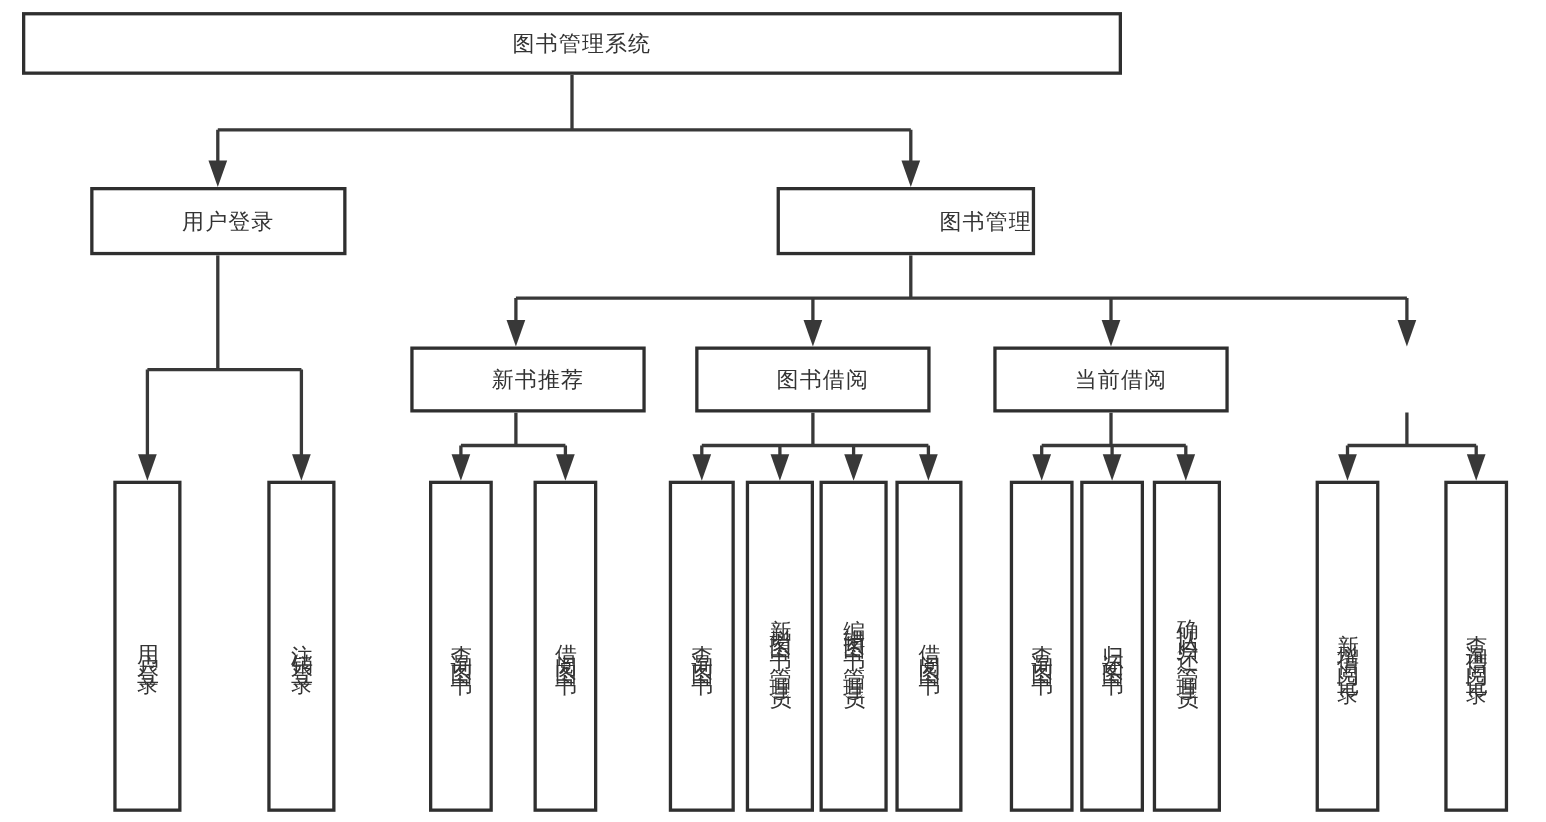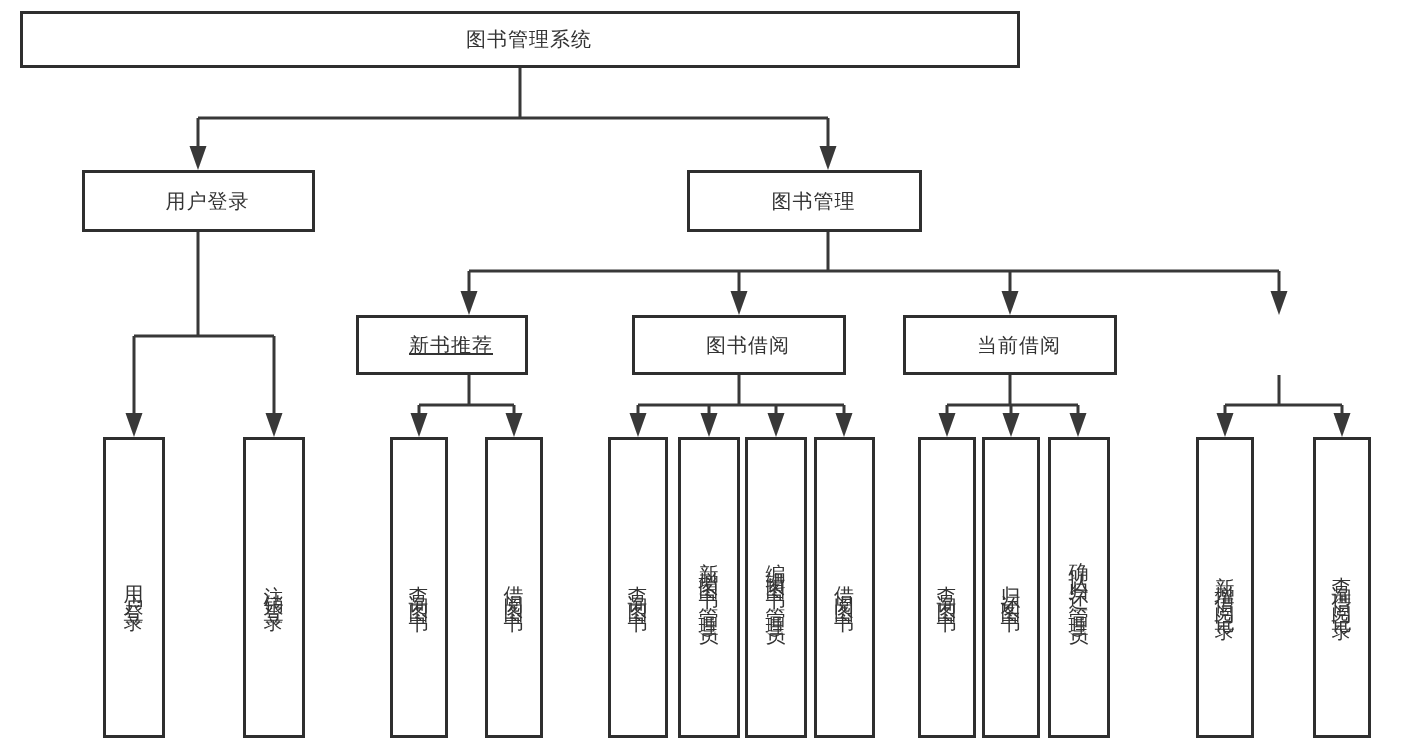--- a/index.html
+++ b/index.html
@@ -44,22 +44,22 @@
     writing-mode: vertical-rl;
     text-orientation: mixed;
     font-size: 20px;
     line-height: 1;
     letter-spacing: 9px;
     white-space: nowrap;
   }
   
   .n-root   { left: 20px;   top: 11px;  width: 1000px; height: 57px; }
   .n-login  { left: 82px;   top: 170px; width: 233px;  height: 62px; }
-  .n-mgmt   { left: 687px;  top: 170px; width: 235px;  height: 62px; }
-  .n-rec    { left: 356px;  top: 315px; width: 172px;  height: 60px; text-decoration: underline; }
+  .n-mgmt   { left: 706px;  top: 170px; width: 235px;  height: 62px; justify-content: flex-end; }
+  .n-rec    { left: 373px;  top: 315px; width: 214px;  height: 60px; }
   .n-borrow { left: 632px;  top: 315px; width: 214px;  height: 60px; }
   .n-cur    { left: 903px;  top: 315px; width: 214px;  height: 60px; }
   .n-rcd    { left: 1173px; top: 315px; width: 212px;  height: 60px; }
   
   .leaf { top: 437px; height: 301px; }
   .l-ulogin  { left: 103px;  width: 62px; }
   .l-logout  { left: 243px;  width: 62px; }
   .l-q1      { left: 390px;  width: 58px; }
   .l-b1      { left: 485px;  width: 58px; }
   .l-q2      { left: 608px;  width: 60px; }

